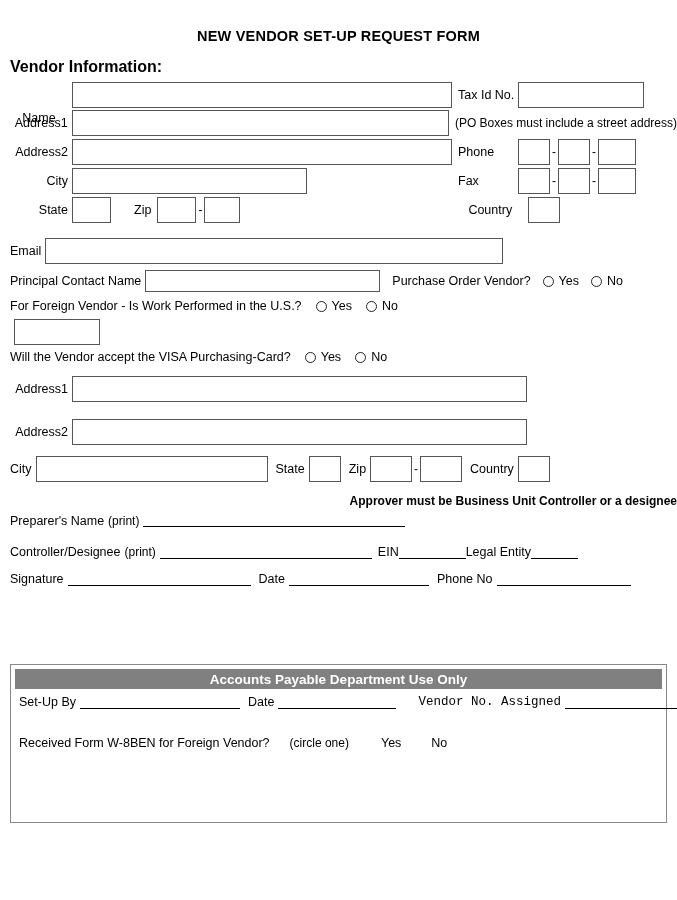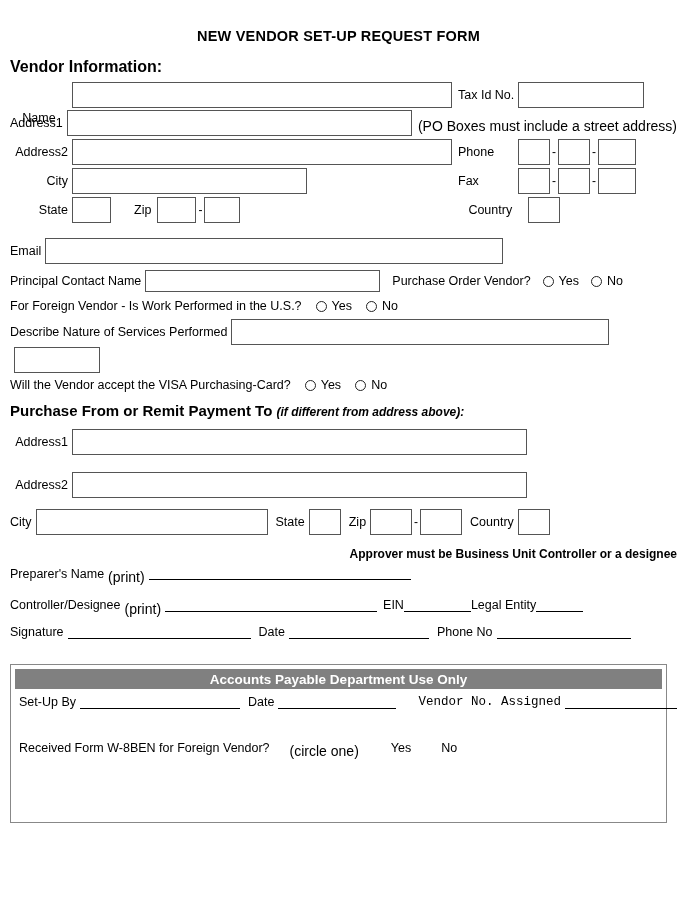--- a/index.html
+++ b/index.html
@@ -65,23 +65,22 @@
     margin: 0 0 0 10px;
     display: flex;
     align-items: center;
   }
   .lbl {
     font-size: 12.5px;
     white-space: nowrap;
     line-height: 14px;
   }
   .lbl-sm {
-    font-size: 14px;
+    font-size: 12px;
     white-space: nowrap;
-    margin-top: 7px;
   }
 
   
   .box {
     border: 1.6px solid #555555;
     background: #ffffff;
     box-sizing: border-box;
     height: 22px;
   }
   .box.tall { height: 26px; }
@@ -225,42 +224,37 @@
     <span class="radio-wrap" style="margin-left:14px;">
       <span class="radio"></span>
       <span>Yes</span>
     </span>
     <span class="radio-wrap" style="margin-left:14px;">
       <span class="radio"></span>
       <span>No</span>
     </span>
   </div>
 
-  <div class="row" style="height:28px;">
-    <span class="lbl">Describe Nature of Services Performed</span>
-    <span class="box tall" style="width:378px; margin-left:4px;"></span>
-  </div>
 
   <div class="row" style="height:28px;">
     <span class="box tall" style="width:86px; margin-left:4px;"></span>
   </div>
 
   <div class="row" style="height:22px;">
     <span class="lbl">Will the Vendor accept the VISA Purchasing-Card?</span>
     <span class="radio-wrap" style="margin-left:14px;">
       <span class="radio"></span>
       <span>Yes</span>
     </span>
     <span class="radio-wrap" style="margin-left:14px;">
       <span class="radio"></span>
       <span>No</span>
     </span>
   </div>
 
-  <div class="section-head-sm"><span>Purchase From or Remit Payment To</span> <span class="note">(if different from address above):</span></div>
 
   <div class="row" style="height:42px;">
     <span class="lbl" style="width:58px; text-align:right;">Address1</span>
     <span class="box tall" style="width:455px; margin-left:4px;"></span>
   </div>
 
   <div class="row" style="height:44px;">
     <span class="lbl" style="width:58px; text-align:right;">Address2</span>
     <span class="box tall" style="width:455px; margin-left:4px;"></span>
   </div>

